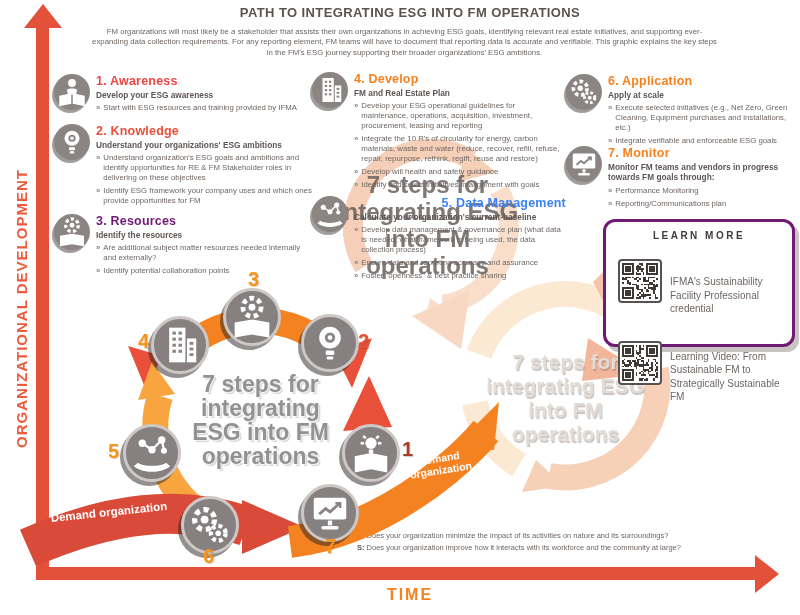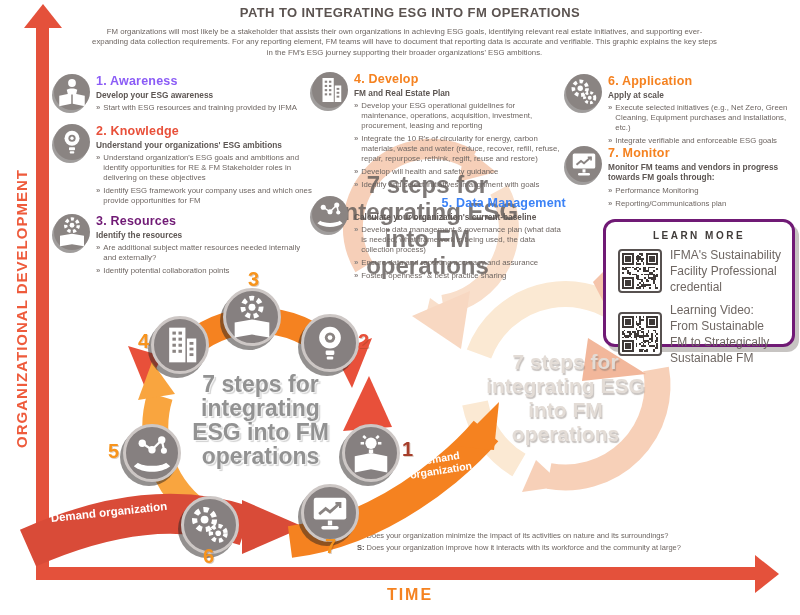--- a/index.html
+++ b/index.html
@@ -61,21 +61,21 @@
   .demand{position:absolute;color:#fff;font-weight:bold;text-align:center;z-index:18;line-height:1.15;}
   #demand-left{left:38px;top:506px;width:142px;font-size:11.5px;transform:rotate(-6deg);}
   #demand-right{left:400px;top:452px;width:80px;font-size:10.5px;transform:rotate(-9deg);}
   
   .lm-card{position:absolute;left:603px;top:219px;width:186px;height:122px;background:#fff;
           border:3px solid #701a75;border-radius:12px;box-shadow:4px 5px 0 rgba(70,58,52,.3);z-index:40;}
   .lm-title{text-align:center;font-size:10px;font-weight:bold;letter-spacing:2.5px;color:#403b39;margin-top:8px;}
   .lm-item{display:flex;align-items:center;margin:6px 10px 0 12px;}
   .lm-qr{width:36px;height:36px;flex:0 0 36px;border:2px solid #575150;border-radius:4px;padding:2px;background:#fff;}
   .lm-qr svg{width:100%;height:100%;}
-  .lm-text{font-size:12px;line-height:1.35;color:#6e6662;margin-left:8px;}
+  .lm-text{font-size:10px;line-height:1.35;color:#6e6662;margin-left:8px;margin-top:28px;}
   
   .questions{position:absolute;left:357px;top:530px;width:432px;z-index:10;font-size:7.5px;line-height:1.62;color:#6e6662;}
   .q-letter{font-weight:bold;color:#5b5450;}
   
   .layer{position:absolute;left:0;top:0;width:800px;height:615px;pointer-events:none;}
   #decor{z-index:2;} #ring{z-index:15;}
 </style>
 </head>
 <body>
 
@@ -218,21 +218,21 @@
   <div class="step" id="s1">
     <div class="icon-circle">
         <span style="display: block; width: 100%; height: 100%;"><svg viewBox="0 0 24 24" style="width:100%;height:100%;fill:#fff">
             <circle cx="12" cy="6" r="2.6"></circle>
             <path d="M8.5 10.5c2-1.2 5-1.2 7 0l-.8 3.2h-5.4z"></path>
             <path d="M3.5 14.5l8-1.6v7l-8 1.6z"></path>
             <path d="M20.5 14.5l-8-1.6v7l8 1.6z"></path>
           </svg></span>
       </div>
     <div class="step-content">
-      <div class="step-title" style="color: #8b5cf6;"><span>1.</span> <span>Awareness</span></div>
+      <div class="step-title" style="color: #ef4444;"><span>1.</span> <span>Awareness</span></div>
       <div class="step-sub">Develop your ESG awareness</div>
       <div class="bullet">
           <span class="marker">»</span>
           <span>Start with ESG resources and training provided by IFMA</span>
         </div>
     </div>
   </div>
 
   <div class="step" id="s2">
     <div class="icon-circle">

